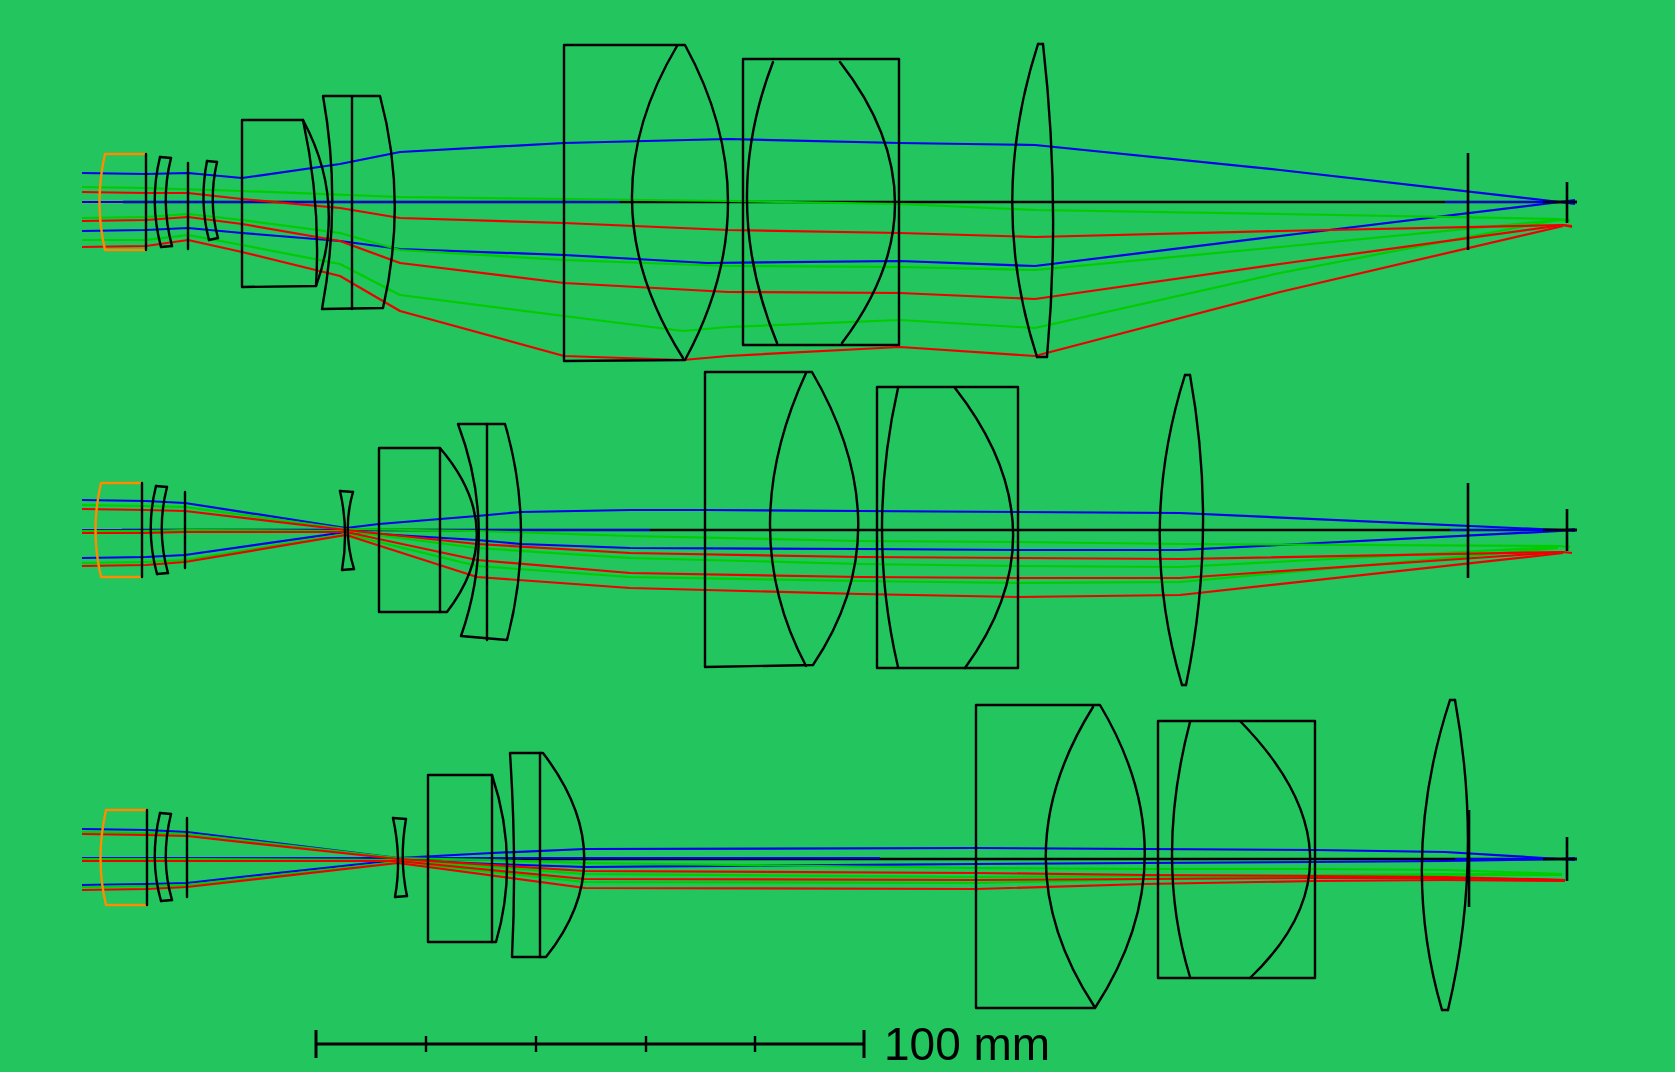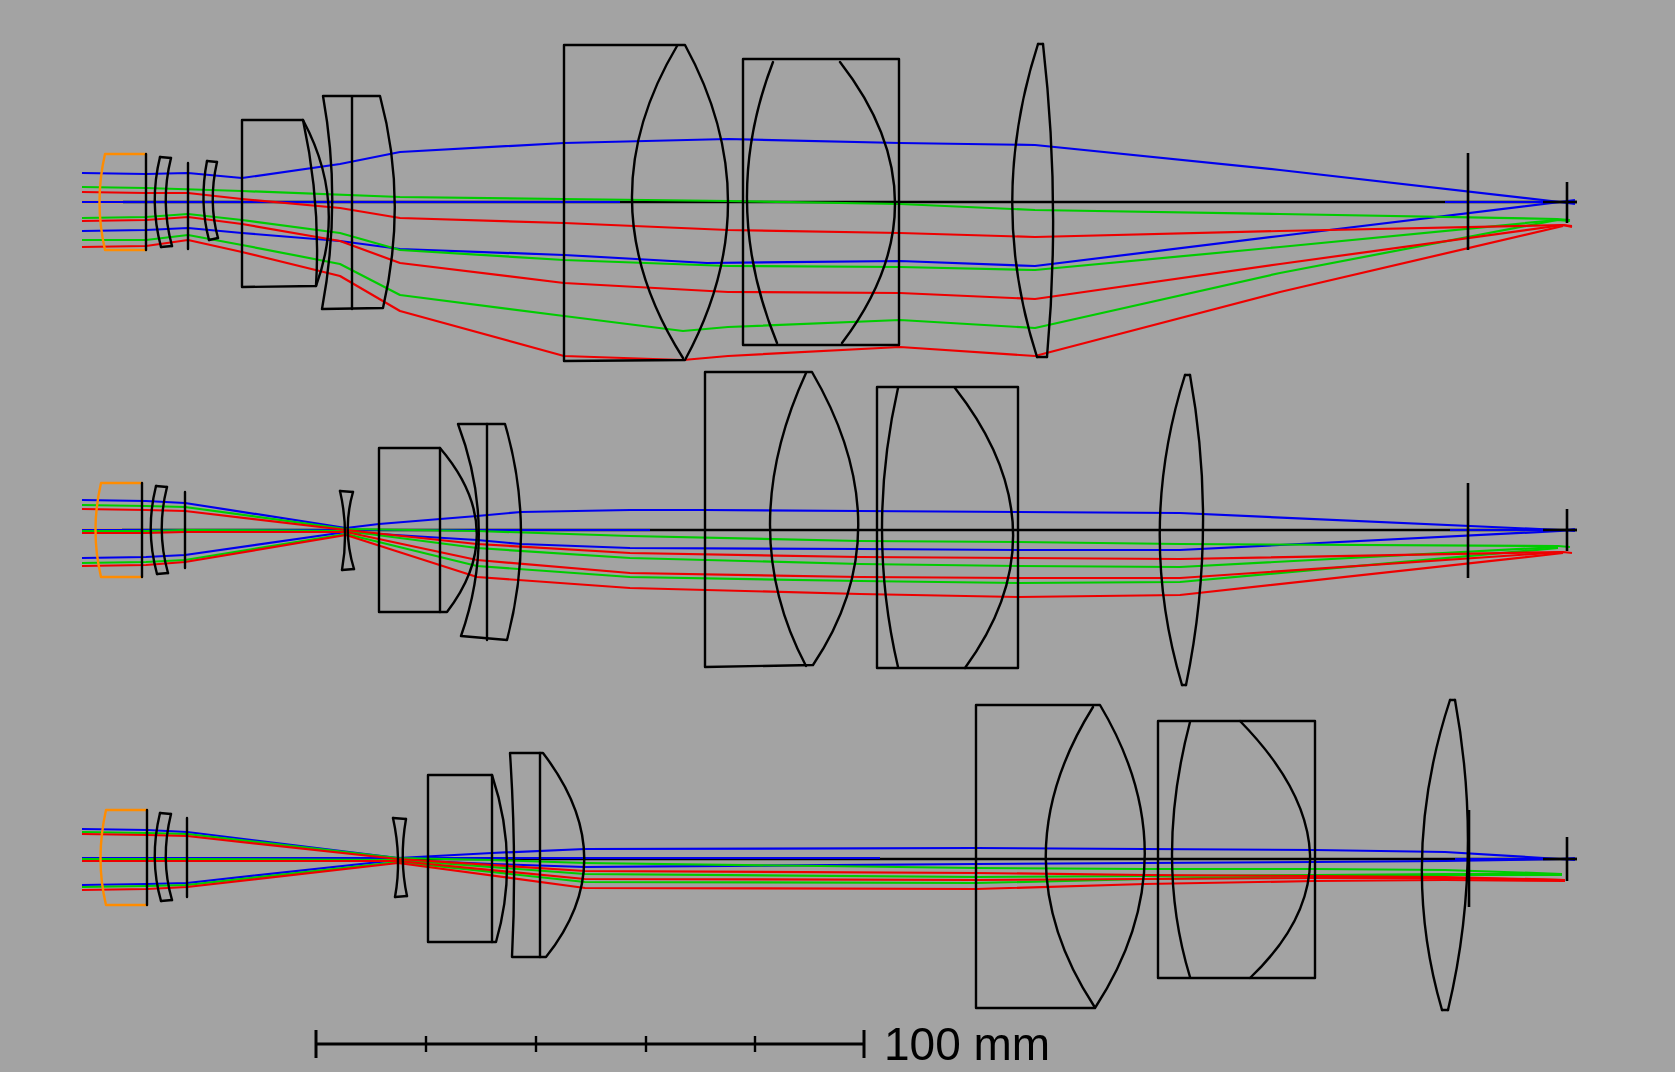--- a/index.html
+++ b/index.html
@@ -4,21 +4,21 @@
 <style>
   html, body { margin: 0; padding: 0; background: #ffffff; }
   body { font-family: "Liberation Sans", sans-serif; }
   #stage { position: relative; width: 1675px; height: 1072px; background: #ffffff; overflow: hidden; }
   svg { display: block; }
   .scale-label { font-family: "Liberation Sans", sans-serif; fill: #000000; }
 </style>
 </head>
 <body>
 
-<div id="stage" style="background: #a3a3a3;">
+<div id="stage" style="background: #22c55e;">
   <svg id="diagram" xmlns="http://www.w3.org/2000/svg" width="1675" height="1072" viewBox="0 0 1675 1072">
     <g id="rows-layer">
         <g>
           <line x1="123" y1="202" x2="1577" y2="202" stroke="#000000" stroke-width="2.4" stroke-linecap="butt"></line>
           <line x1="82" y1="202" x2="123" y2="202" stroke="#ff8c00" stroke-width="2.4" stroke-linecap="butt"></line>
           <g>
             <polyline points="82,173 146,174 188,173 242,178 340,164 400,152 564,143 728,139 900,143 1035,145 1280,170 1560,202 1575,204" fill="none" stroke="#0000ee" stroke-width="2.2" stroke-linejoin="round" stroke-linecap="butt"></polyline>
             <polyline points="82,202 620,202" fill="none" stroke="#0000ee" stroke-width="2.2" stroke-linejoin="round" stroke-linecap="butt"></polyline>
             <polyline points="1445,202 1570,202" fill="none" stroke="#0000ee" stroke-width="2.2" stroke-linejoin="round" stroke-linecap="butt"></polyline>
             <polyline points="82,231 146,230 188,228 242,233 340,241 400,249 564,255 707,263 900,261 1035,266 1280,236 1560,202 1575,200" fill="none" stroke="#0000ee" stroke-width="2.2" stroke-linejoin="round" stroke-linecap="butt"></polyline>

